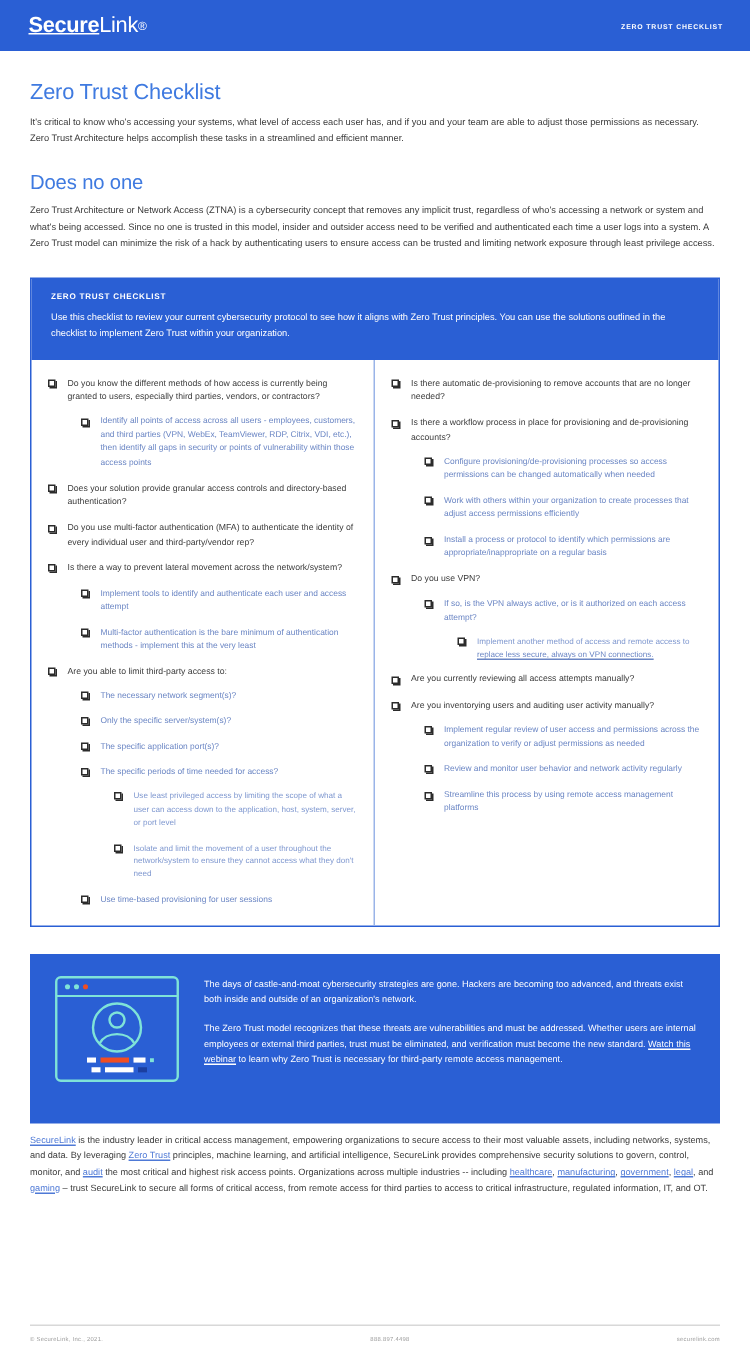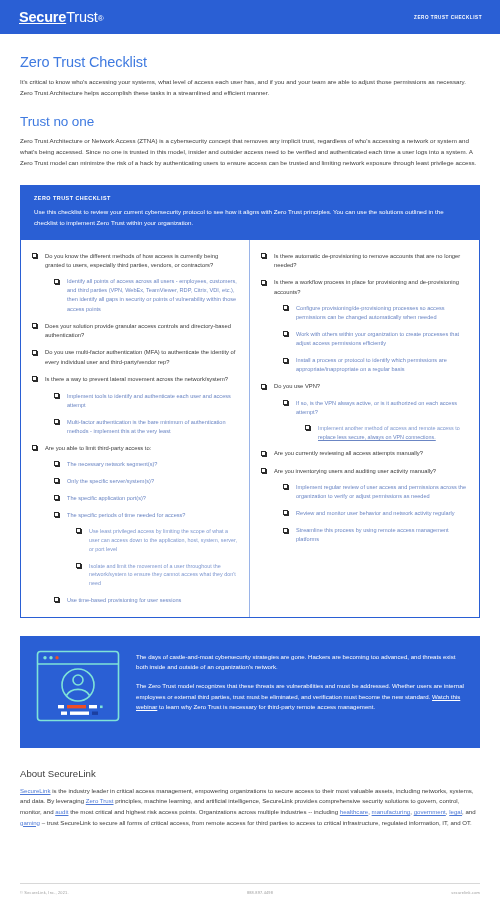--- a/index.html
+++ b/index.html
@@ -206,30 +206,30 @@
     color: #9a9a9a;
     letter-spacing: 0.2px;
   }
 </style>
 </head>
 <body>
 
 <div class="page">
 
   <div class="topbar">
-    <div class="logo"><span class="bold">Secure</span><span class="light">Trust</span><span class="reg">®</span></div>
+    <div class="logo"><span class="bold">Secure</span><span class="light">Link</span><span class="reg">®</span></div>
     <div class="topbar-label">ZERO TRUST CHECKLIST</div>
   </div>
 
   <div class="body-wrap">
 
     <h1 class="doc-title">Zero Trust Checklist</h1>
     <p class="intro">It's critical to know who's accessing your systems, what level of access each user has, and if you and your team are able to adjust those permissions as necessary. Zero Trust Architecture helps accomplish these tasks in a streamlined and efficient manner.</p>
 
-    <h2 class="sec-title">Trust no one</h2>
+    <h2 class="sec-title">Does no one</h2>
     <p class="intro">Zero Trust Architecture or Network Access (ZTNA) is a cybersecurity concept that removes any implicit trust, regardless of who's accessing a network or system and what's being accessed. Since no one is trusted in this model, insider and outsider access need to be verified and authenticated each time a user logs into a system. A Zero Trust model can minimize the risk of a hack by authenticating users to ensure access can be trusted and limiting network exposure through least privilege access.</p>
 
     <div class="checklist">
 
       <div class="cl-header">
         <div class="kicker">ZERO TRUST CHECKLIST</div>
         <div class="lead">Use this checklist to review your current cybersecurity protocol to see how it aligns with Zero Trust principles. You can use the solutions outlined in the checklist to implement Zero Trust within your organization.</div>
       </div>
 
       <div class="cl-cols">
@@ -405,21 +405,20 @@
           <rect x="34" y="61.5" width="19" height="3.4" fill="#ffffff"></rect>
           <rect x="56" y="61.5" width="6" height="3.4" fill="#1b3fa0"></rect>
         </svg>
       </div>
       <div class="cta-text">
         <p>The days of castle-and-moat cybersecurity strategies are gone. Hackers are becoming too advanced, and threats exist both inside and outside of an organization's network.</p>
         <p><span>The Zero Trust model recognizes that these threats are vulnerabilities and must be addressed. Whether users are internal employees or external third parties, trust must be eliminated, and verification must become the new standard. </span><a href="#">Watch this webinar</a><span> to learn why Zero Trust is necessary for third-party remote access management.</span></p>
       </div>
     </div>
 
-    <h3 class="about-title">About SecureLink</h3>
     <p class="about-body"><a href="#">SecureLink</a><span> is the industry leader in critical access management, empowering organizations to secure access to their most valuable assets, including networks, systems, and data. By leveraging </span><a href="#">Zero Trust</a><span> principles, machine learning, and artificial intelligence, SecureLink provides comprehensive security solutions to govern, control, monitor, and </span><a href="#">audit</a><span> the most critical and highest risk access points. Organizations across multiple industries -- including </span><a href="#">healthcare</a><span>, </span><a href="#">manufacturing</a><span>, </span><a href="#">government</a><span>, </span><a href="#">legal</a><span>, and </span><a href="#">gaming</a><span> – trust SecureLink to secure all forms of critical access, from remote access for third parties to access to critical infrastructure, regulated information, IT, and OT.</span></p>
 
   </div>
 
   <div class="footer">
     <span>© SecureLink, Inc., 2021.</span>
     <span>888.897.4498</span>
     <span>securelink.com</span>
   </div>
 

